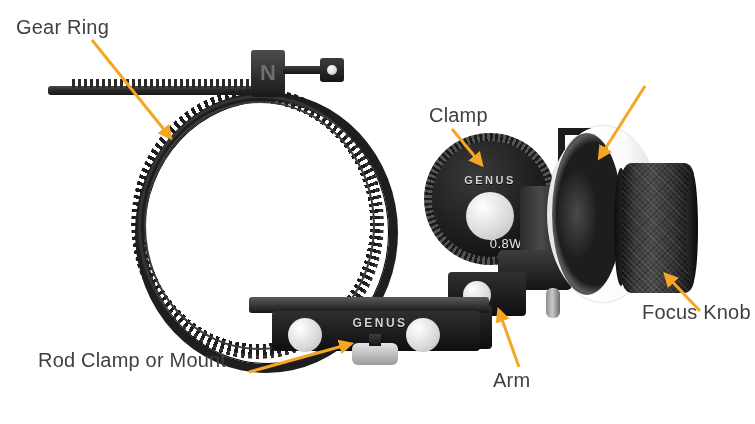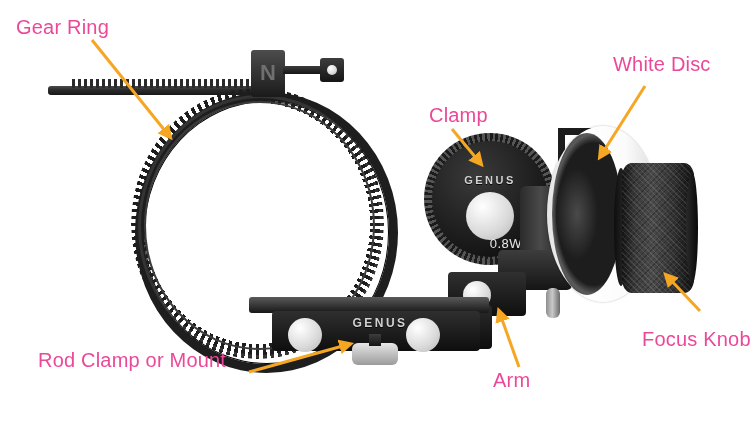--- a/index.html
+++ b/index.html
@@ -1,19 +1,19 @@
 <!DOCTYPE html>
 <html><head>
 <meta charset="utf-8">
 <style>
   html,body{margin:0;padding:0;background:#fff;}
   body{width:755px;height:424px;overflow:hidden;font-family:"Liberation Sans",sans-serif;}
   #stage{position:relative;width:755px;height:424px;background:#ffffff;}
 
-  .label{position:absolute;color:#ec4899;font-size:20px;font-weight:400;letter-spacing:.2px;white-space:nowrap;}
+  .label{position:absolute;color:#404040;font-size:20px;font-weight:400;letter-spacing:.2px;white-space:nowrap;}
 
   svg.overlay{position:absolute;left:0;top:0;width:755px;height:424px;pointer-events:none;}
 
   
   .photo{position:absolute;left:0;top:0;width:755px;height:424px;}
 
   
   .ring{position:absolute;border-radius:50%;}
 
   .tail{position:absolute;background:linear-gradient(180deg,#4a4a4a 0%,#2b2b2b 45%,#171717 100%);}
@@ -130,18 +130,17 @@
     <line x1="92" y1="40" x2="170" y2="137" stroke="#F5A623" stroke-width="3" marker-end="url(#ah)"></line>
     <line x1="452" y1="129" x2="481" y2="164" stroke="#F5A623" stroke-width="3" marker-end="url(#ah)"></line>
     <line x1="645" y1="86" x2="600" y2="157" stroke="#F5A623" stroke-width="3" marker-end="url(#ah)"></line>
     <line x1="700" y1="311" x2="666" y2="275" stroke="#F5A623" stroke-width="3" marker-end="url(#ah)"></line>
     <line x1="519" y1="367" x2="499" y2="311" stroke="#F5A623" stroke-width="3" marker-end="url(#ah)"></line>
     <line x1="249" y1="372" x2="350" y2="344" stroke="#F5A623" stroke-width="3" marker-end="url(#ah)"></line>
   </svg>
 
   <div class="label" style="left:16px;top:16px;">Gear Ring</div>
   <div class="label" style="left:429px;top:104px;">Clamp</div>
-  <div class="label" style="left:613px;top:53px;">White Disc</div>
-  <div class="label" style="left:642px;top:328px;">Focus Knob</div>
+  <div class="label" style="left:642px;top:301px;">Focus Knob</div>
   <div class="label" style="left:493px;top:369px;">Arm</div>
   <div class="label" style="left:38px;top:349px;">Rod Clamp or Mount</div>
 
 </div>
 
 </body></html>

